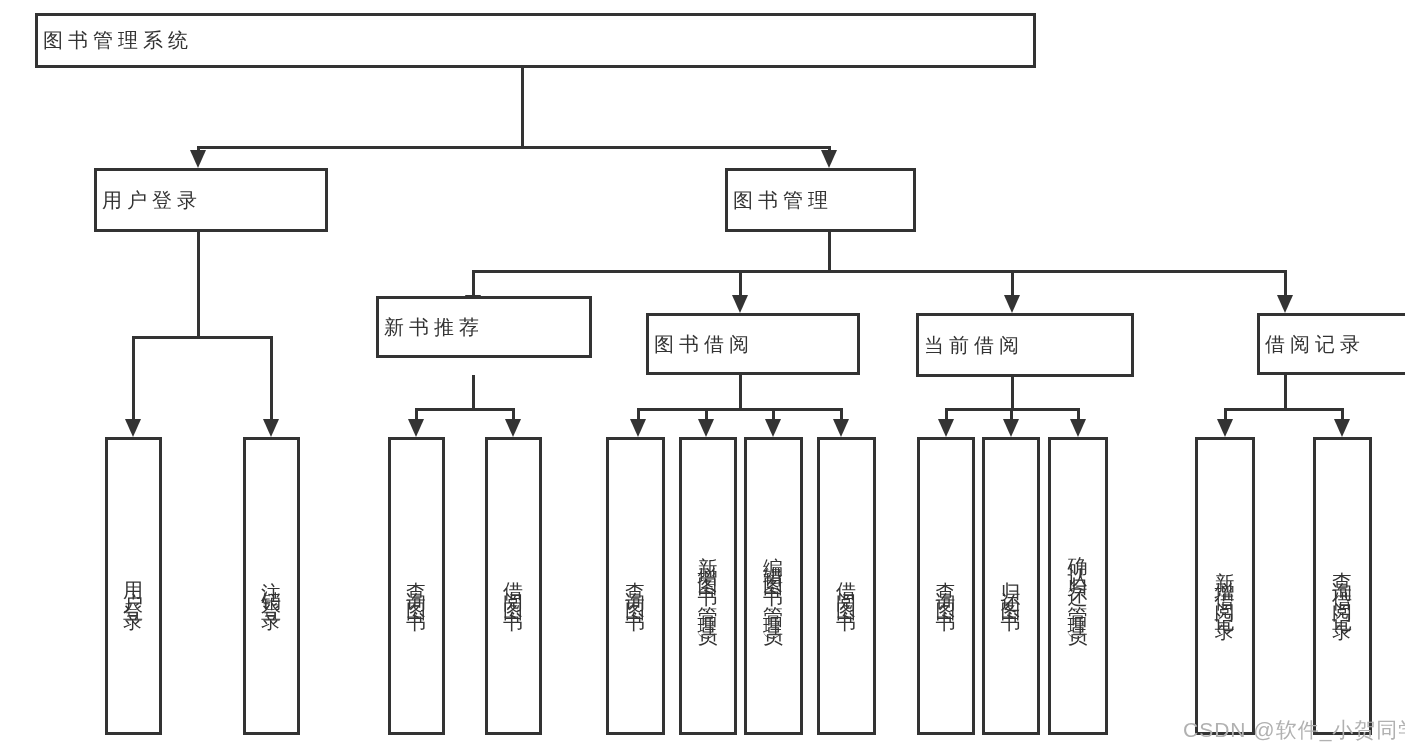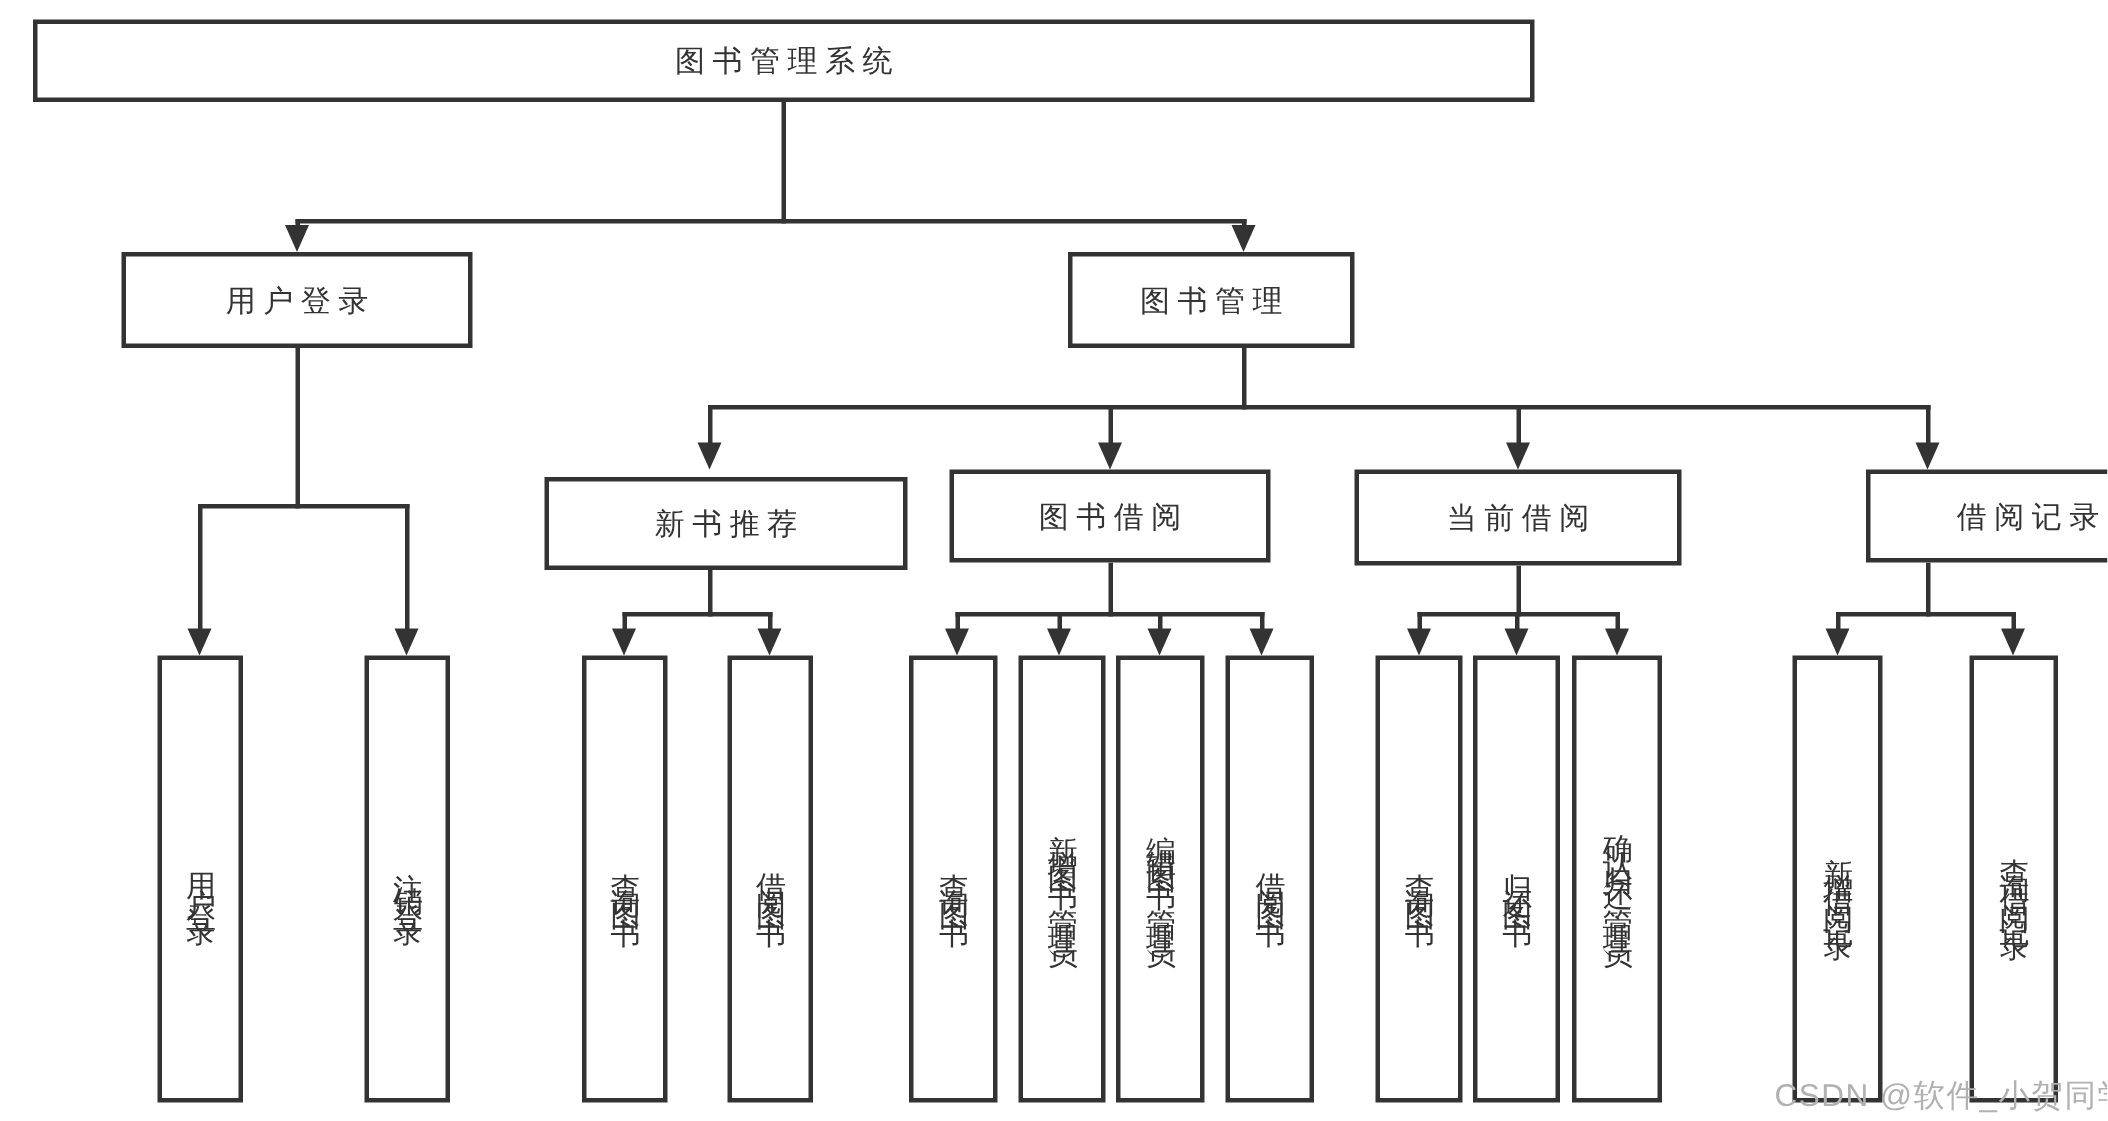--- a/index.html
+++ b/index.html
@@ -15,25 +15,26 @@
   #stage{
     position:relative;
     width:1405px;height:747px;
     background:var(--box-bg);
     overflow:hidden;
   }
   .hbox{
     position:absolute;
     background:var(--box-bg);
     border:3px solid var(--box-border);
-    display:flex;align-items:center;justify-content:center;
+    display:flex;align-items:center;justify-content:flex-start;
     font-size:20px;color:var(--text-color);
     letter-spacing:5px;
     white-space:nowrap;
     z-index:2;
+    margin-left:13px;
   }
   .hbox .lbl{padding-left:5px;}
   .vbox{
     position:absolute;
     background:var(--box-bg);
     border:3px solid var(--box-border);
     display:flex;align-items:center;justify-content:center;
     font-size:20px;color:var(--text-color);
     z-index:2;
   }
@@ -76,21 +77,21 @@
     <span class="lbl">图书管理系统</span>
   </div>
 
   <div class="hbox" style="left:81px;top:168px;width:234px;height:64px;">
     <span class="lbl">用户登录</span>
   </div>
   <div class="hbox" style="left:712px;top:168px;width:191px;height:64px;">
     <span class="lbl">图书管理</span>
   </div>
 
-  <div class="hbox" style="left:363px;top:318px;width:242px;height:62px;">
+  <div class="hbox" style="left:363px;top:296px;width:216px;height:62px;">
     <span class="lbl">新书推荐</span>
   </div>
   <div class="hbox" style="left:633px;top:313px;width:214px;height:62px;">
     <span class="lbl">图书借阅</span>
   </div>
   <div class="hbox" style="left:903px;top:313px;width:218px;height:64px;">
     <span class="lbl">当前借阅</span>
   </div>
   <div class="hbox" style="left:1244px;top:313px;width:216px;height:62px;">
     <span class="lbl">借阅记录</span>

